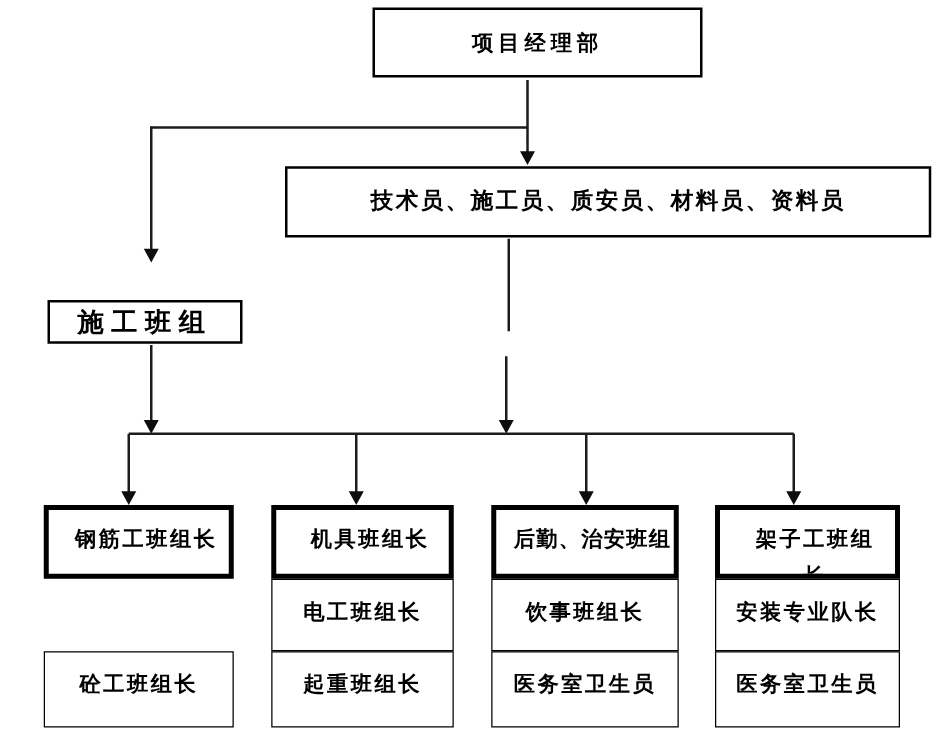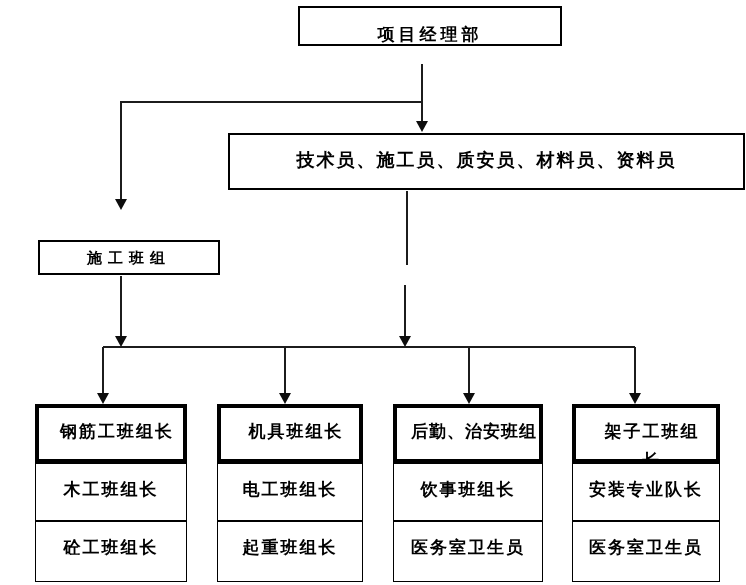--- a/index.html
+++ b/index.html
@@ -17,23 +17,23 @@
   
   .node {
     position: absolute;
     border: 2px solid #000000;
     background: transparent;
     font-weight: bold;
     text-align: center;
     letter-spacing: 4px;
     overflow: hidden;
   }
-  .node-root    { left: 298px; top: 6px;   width: 264px; height: 40px; font-size: 17px; padding-top: 15px; line-height: 24px; }
+  .node-root    { left: 298px; top: 6px;   width: 264px; height: 56px; font-size: 17px; padding-top: 15px; line-height: 24px; }
   .node-staff   { left: 228px; top: 133px; width: 517px; height: 57px; font-size: 18px; padding-top: 12px; line-height: 26px; letter-spacing: 2px; }
-  .node-team    { left: 38px;  top: 240px; width: 182px; height: 35px; font-size: 15px; padding-top: 4px;  line-height: 24px; letter-spacing: 6px; }
+  .node-team    { left: 38px;  top: 240px; width: 156px; height: 35px; font-size: 21px; padding-top: 4px;  line-height: 24px; letter-spacing: 6px; }
   .node-safety  { left: 330px; top: 244px; width: 167px; height: 40px; font-size: 17px; padding-top: 7px;  line-height: 24px; letter-spacing: 5px; }
 
   
   .col-box {
     position: absolute;
     border: 1px solid #000000;
     font-weight: bold;
     font-size: 17px;
     letter-spacing: 2px;
     text-align: center;
@@ -102,23 +102,20 @@
   <div class="vline" style="left:284px; top:347px; height:47px;"></div>
   <div class="arrow-down" style="left:279px; top:393px;"></div>
   <div class="vline" style="left:468px; top:347px; height:47px;"></div>
   <div class="arrow-down" style="left:463px; top:393px;"></div>
   <div class="vline" style="left:634px; top:347px; height:47px;"></div>
   <div class="arrow-down" style="left:629px; top:393px;"></div>
 
   <div class="col-box head c1 r1">
     <span>钢筋工班组长</span>
   </div>
-  <div class="col-box c1 r2">
-    <span>木工班组长</span>
-  </div>
   <div class="col-box c1 r3">
     <span>砼工班组长</span>
   </div>
 
   <div class="col-box head c2 r1">
     <span>机具班组长</span>
   </div>
   <div class="col-box c2 r2">
     <span>电工班组长</span>
   </div>

